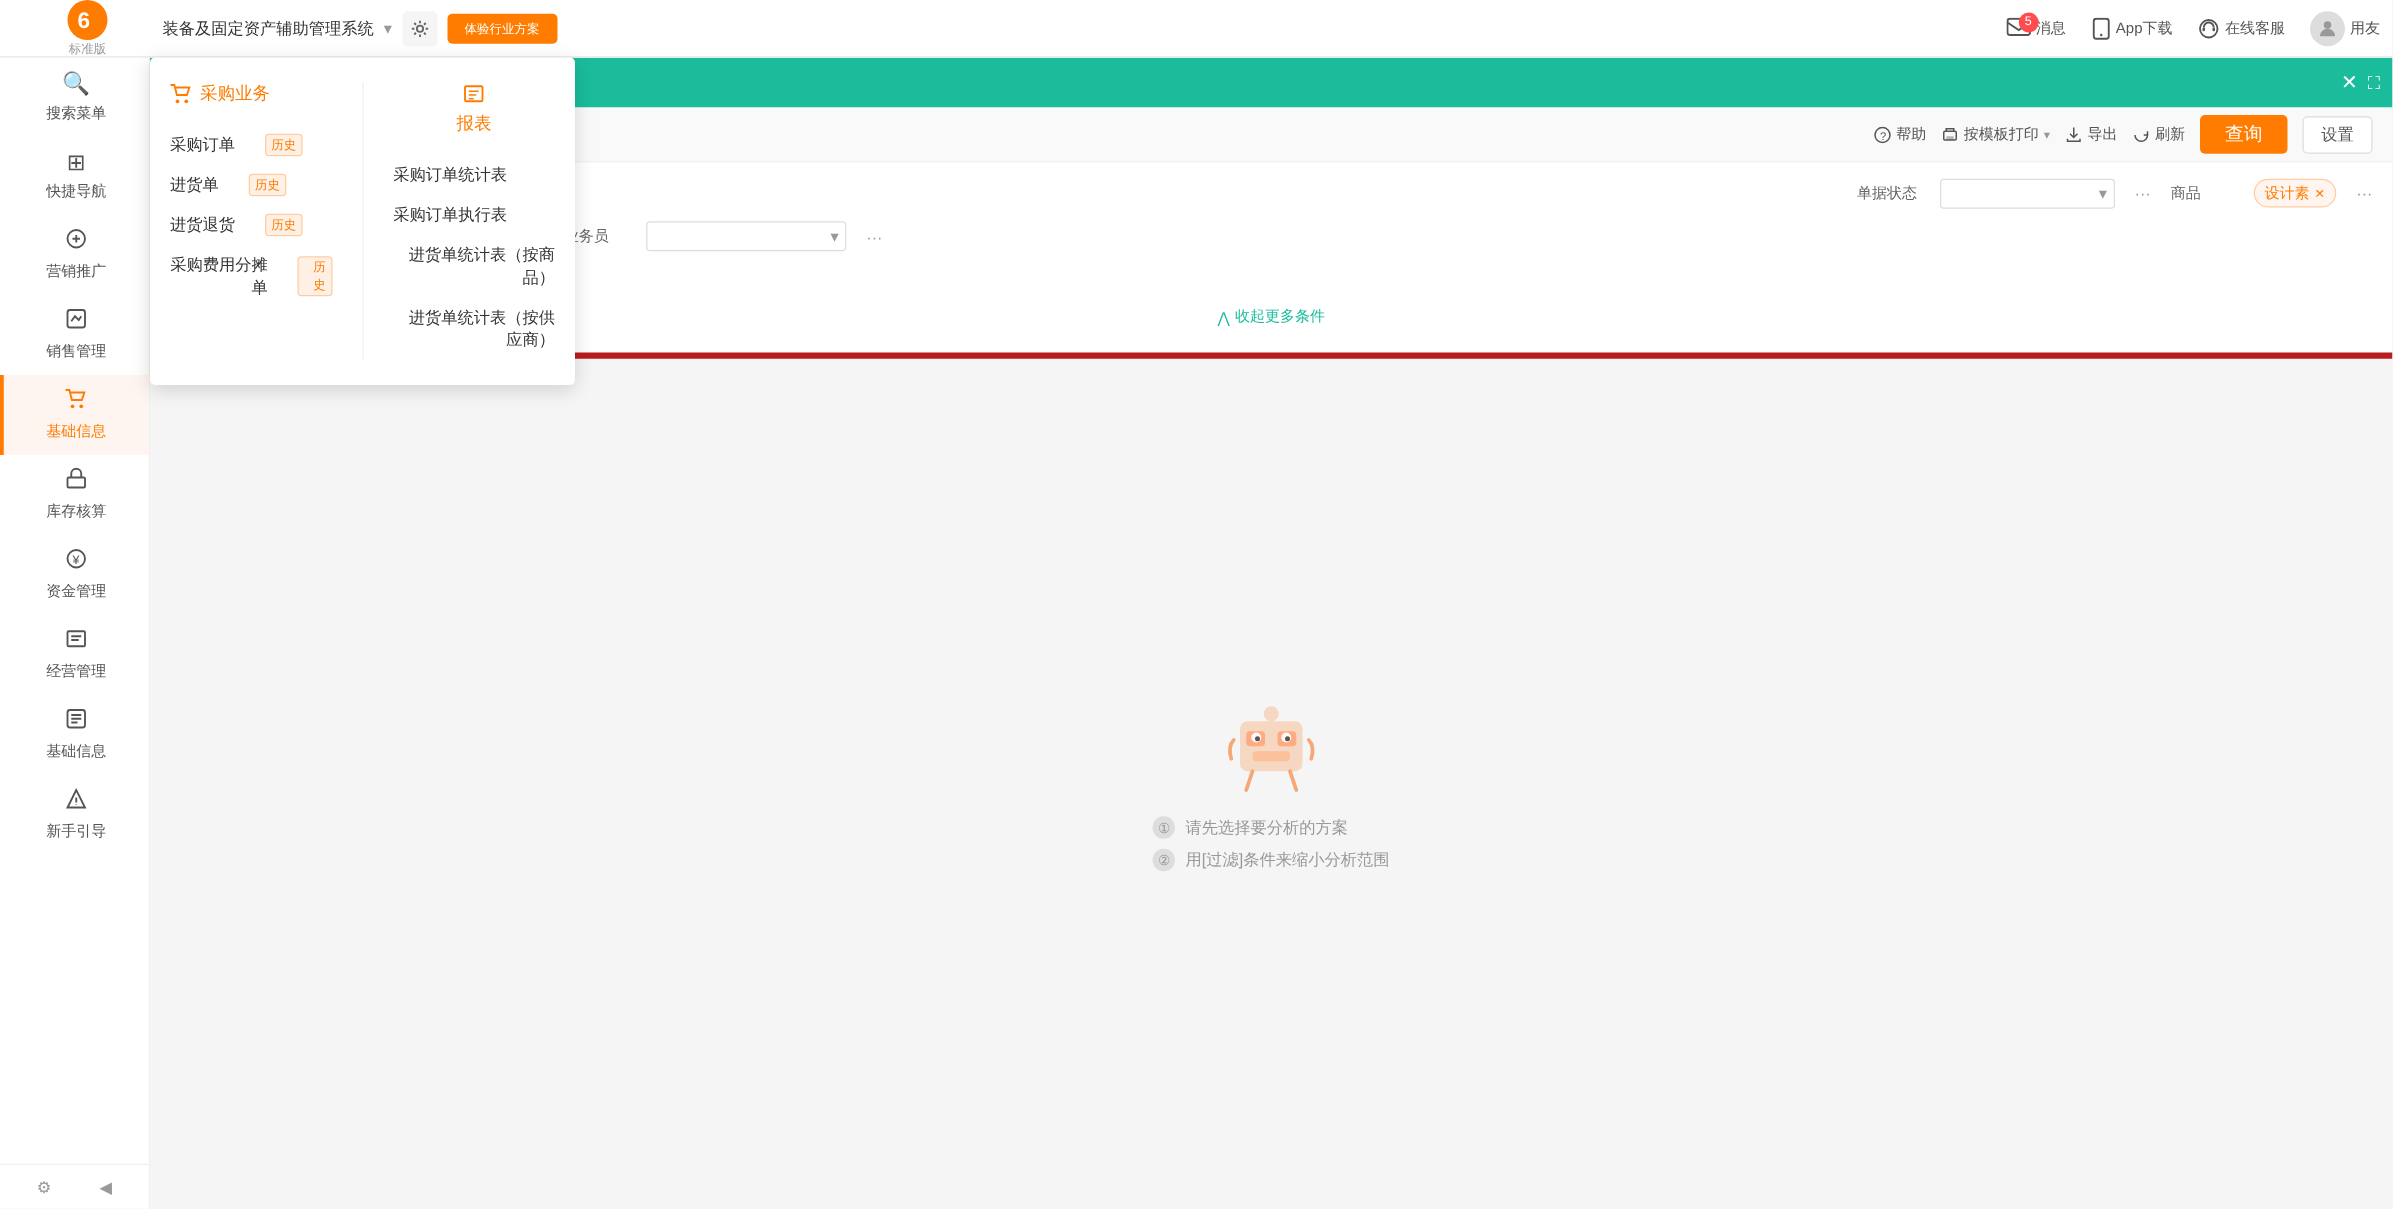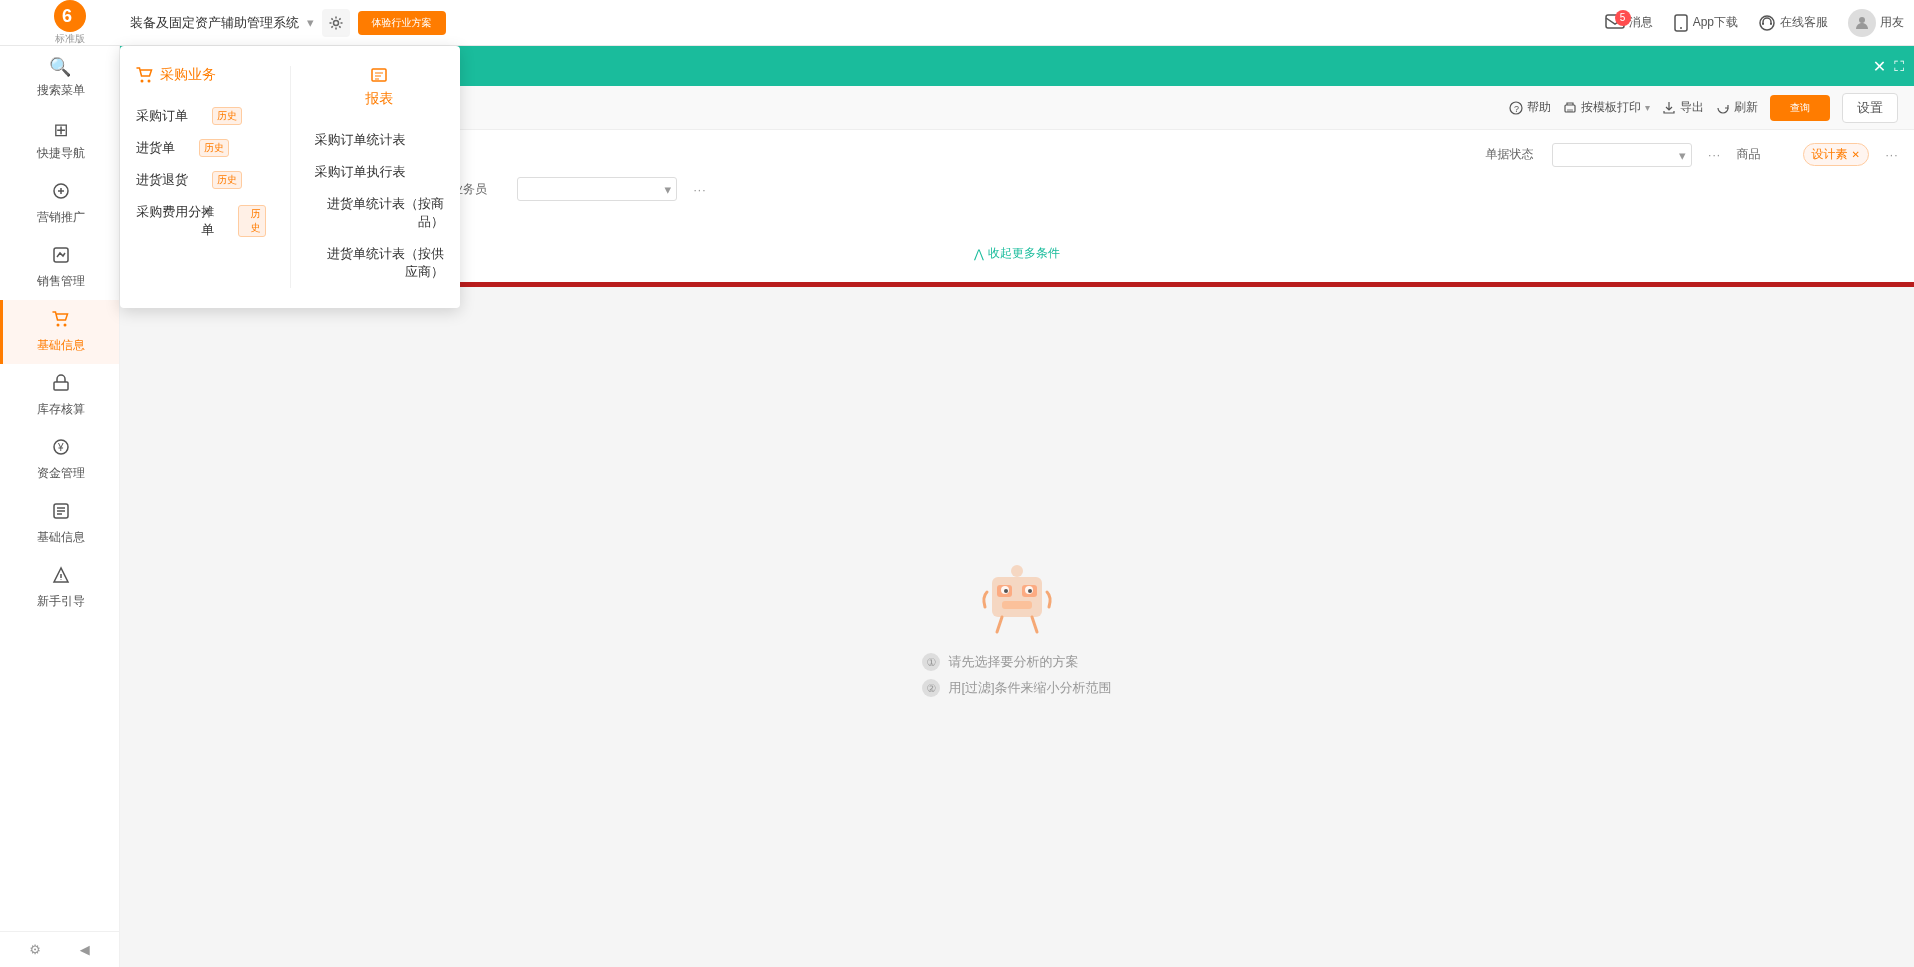--- a/index.html
+++ b/index.html
@@ -224,21 +224,21 @@
       font-size: 12px;
       cursor: pointer;
     }
     .query-btn {
       background: #ff7c00;
       color: white;
       border: none;
       padding: 6px 20px;
       border-radius: 4px;
       cursor: pointer;
-      font-size: 10px;
+      font-size: 15px;
     }
     .settings-btn2 {
       background: white;
       border: 1px solid #ddd;
       padding: 5px 14px;
       border-radius: 4px;
       cursor: pointer;
       font-size: 13px;
       color: #555;
     }
@@ -544,20 +544,29 @@
       <span>库存核算</span>
     </div>
     <div class="sidebar-item">
       <span class="s-icon">
         <svg width="18" height="18" viewBox="0 0 18 18" fill="none">
           <circle cx="9" cy="9" r="7" stroke="#555" stroke-width="1.5"></circle>
           <text x="6" y="13" font-size="10" fill="#555">¥</text>
         </svg>
       </span>
       <span>资金管理</span>
+    </div>
+    <div class="sidebar-item">
+      <span class="s-icon">
+        <svg width="18" height="18" viewBox="0 0 18 18" fill="none">
+          <rect x="2" y="3" width="14" height="12" rx="1" stroke="#555" stroke-width="1.5"></rect>
+          <path d="M5 7h8M5 10h6" stroke="#555" stroke-width="1.5"></path>
+        </svg>
+      </span>
+      <span>经营管理</span>
     </div>
     <div class="sidebar-item">
       <span class="s-icon">
         <svg width="18" height="18" viewBox="0 0 18 18" fill="none">
           <rect x="2" y="2" width="14" height="14" rx="2" stroke="#555" stroke-width="1.5"></rect>
           <path d="M5 6h8M5 9h8M5 12h5" stroke="#555" stroke-width="1.5"></path>
         </svg>
       </span>
       <span>基础信息</span>
     </div>

